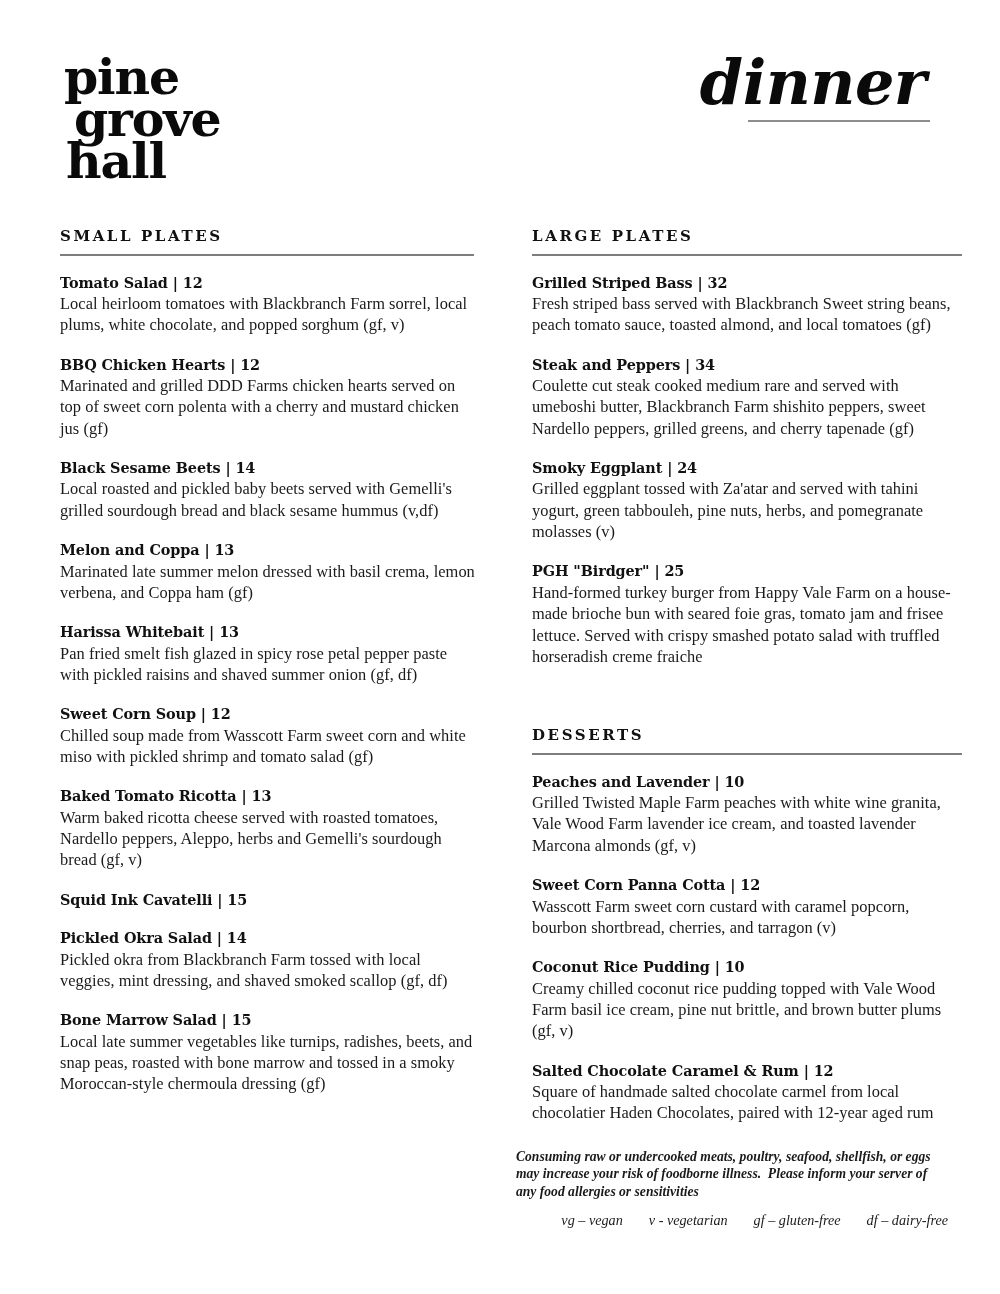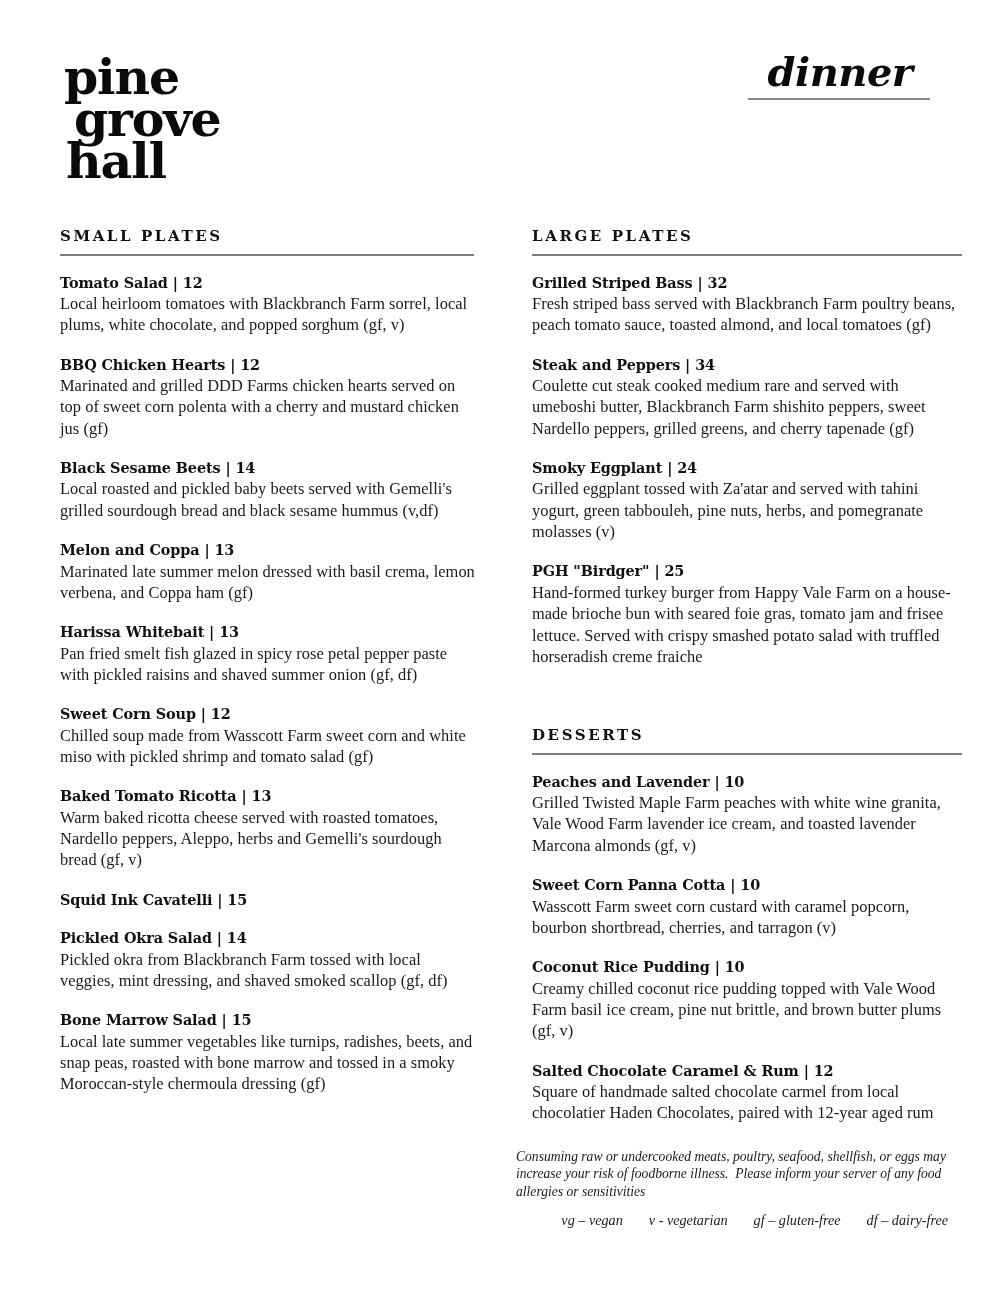--- a/index.html
+++ b/index.html
@@ -48,21 +48,21 @@
   .menu-kind-wrap {
     position: absolute;
     right: 68px;
     top: 52px;
     text-align: center;
   }
   .menu-kind {
     font-family: "DejaVu Serif", "Liberation Serif", serif;
     font-style: italic;
     font-weight: 700;
-    font-size: 40px;
+    font-size: 62px;
     line-height: 1;
     color: #0a0a0a;
     letter-spacing: -0.5px;
     padding: 0 6px;
   }
   .menu-kind-rule {
     margin-top: 6px;
     height: 2px;
     background: #8d8d8d;
     width: 182px;
@@ -137,20 +137,21 @@
     width: 432px;
   }
   .disclaimer {
     font-family: "Liberation Serif", "DejaVu Serif", serif;
     font-style: italic;
     font-size: 13.6px;
     line-height: 1.28;
     color: #1a1a1a;
     margin: 0;
     white-space: pre-wrap;
+    font-weight: bold;
   }
   .legend {
     margin-top: 12px;
     display: flex;
     justify-content: flex-end;
     padding-left: 28px;
     gap: 26px;
     font-family: "Liberation Serif", "DejaVu Serif", serif;
     font-style: italic;
     font-size: 14.2px;
@@ -243,21 +244,21 @@
 
     <div class="col col-right">
 
       <div class="section">
         <h2 class="section-title">LARGE PLATES</h2>
         <div class="section-rule"></div>
         <div class="items">
 
           <div class="item">
             <div class="item-title">Grilled Striped Bass | 32</div>
-            <div class="item-desc">Fresh striped bass served with Blackbranch Farm poultry beans, peach tomato sauce, toasted almond, and local tomatoes (gf)</div>
+            <div class="item-desc">Fresh striped bass served with Blackbranch Sweet string beans, peach tomato sauce, toasted almond, and local tomatoes (gf)</div>
           </div>
 
           <div class="item">
             <div class="item-title">Steak and Peppers | 34</div>
             <div class="item-desc">Coulette cut steak cooked medium rare and served with umeboshi butter, Blackbranch Farm shishito peppers, sweet Nardello peppers, grilled greens, and cherry tapenade (gf)</div>
           </div>
 
           <div class="item">
             <div class="item-title">Smoky Eggplant | 24</div>
             <div class="item-desc">Grilled eggplant tossed with Za'atar and served with tahini yogurt, green tabbouleh, pine nuts, herbs, and pomegranate molasses (v)</div>
@@ -275,21 +276,21 @@
         <h2 class="section-title">DESSERTS</h2>
         <div class="section-rule"></div>
         <div class="items">
 
           <div class="item">
             <div class="item-title">Peaches and Lavender | 10</div>
             <div class="item-desc">Grilled Twisted Maple Farm peaches with white wine granita, Vale Wood Farm lavender ice cream, and toasted lavender Marcona almonds (gf, v)</div>
           </div>
 
           <div class="item">
-            <div class="item-title">Sweet Corn Panna Cotta | 10</div>
+            <div class="item-title">Sweet Corn Panna Cotta | 12</div>
             <div class="item-desc">Wasscott Farm sweet corn custard with caramel popcorn, bourbon shortbread, cherries, and tarragon (v)</div>
           </div>
 
           <div class="item">
             <div class="item-title">Coconut Rice Pudding | 10</div>
             <div class="item-desc">Creamy chilled coconut rice pudding topped with Vale Wood Farm basil ice cream, pine nut brittle, and brown butter plums (gf, v)</div>
           </div>
 
           <div class="item">
             <div class="item-title">Salted Chocolate Caramel &amp; Rum | 12</div>

